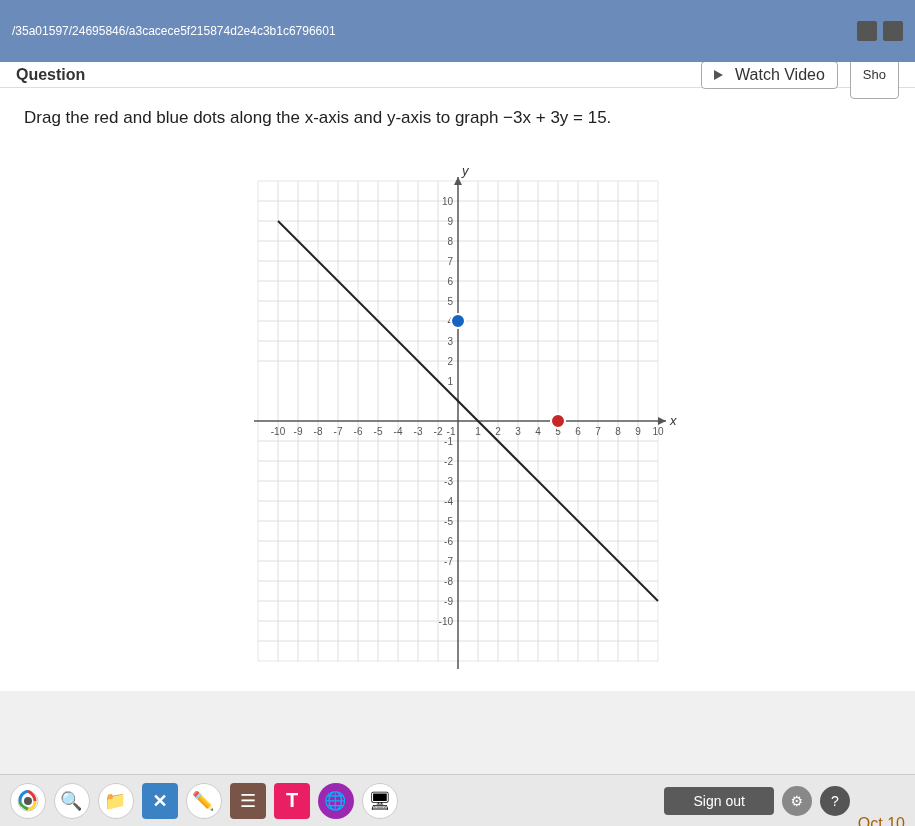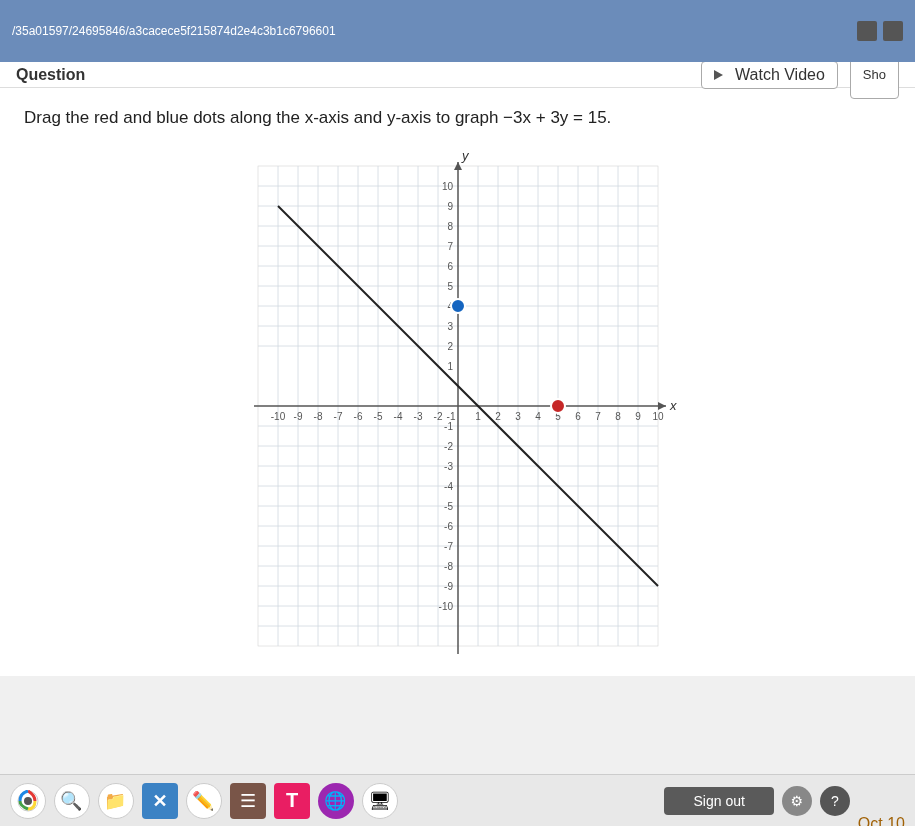--- a/index.html
+++ b/index.html
@@ -86,21 +86,21 @@
 
     
     #main-content {
       background: #fff;
       padding: 18px 24px 10px 24px;
       flex: 1;
     }
     #instruction-text {
       font-size: 17px;
       color: #222;
-      margin-bottom: 16px;
+      margin-bottom: 31px;
       line-height: 1.4;
     }
 
     
     #graph-container {
       display: flex;
       justify-content: center;
       align-items: flex-start;
       margin-top: 4px;
     }

